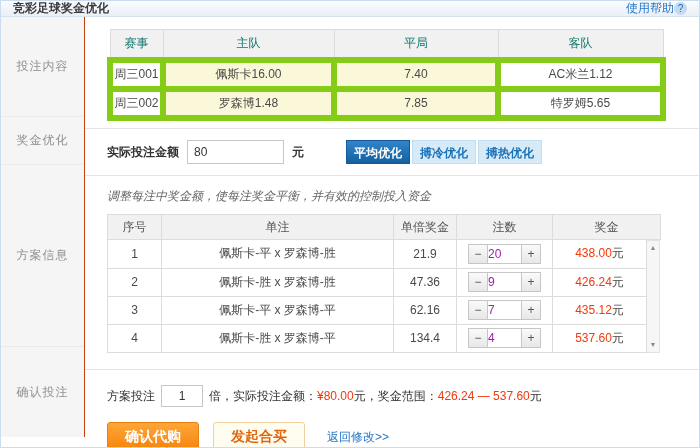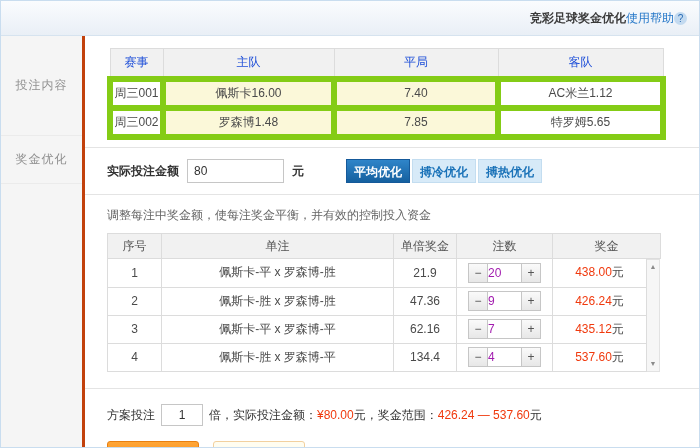--- a/index.html
+++ b/index.html
@@ -1,55 +1,55 @@
 <!DOCTYPE html>
 <html><head>
 <meta charset="utf-8">
 <style>
   * { margin:0; padding:0; box-sizing:border-box; font-family:"Liberation Sans","DejaVu Sans",sans-serif; }
   body { background:#fff; }
   .app { width:700px; height:448px; border:1px solid #c9ddef; background:#fff; overflow:hidden; }
 
   
-  .topbar { height:35px; background:linear-gradient(#fafcfe,#e9eff6); border-bottom:1px solid #d6e3ef;
-            display:flex; align-items:center; justify-content:flex-end; padding:0 12px; }
+  .topbar { height:16px; background:linear-gradient(#fafcfe,#e9eff6); border-bottom:1px solid #d6e3ef;
+            display:flex; align-items:center; justify-content:space-between; padding:0 12px; }
   .topbar-title { font-size:12px; font-weight:bold; color:#3a3a3a; }
   .help-link { font-size:12px; color:#2577c8; text-decoration:none; display:flex; align-items:center; gap:0; cursor:pointer; }
   .help-badge { width:13px; height:13px; border-radius:50%; background:#c3daf0; color:#2a6db5;
                 font-size:10px; line-height:13px; text-align:center; display:inline-block; }
 
   
   .body { display:flex; height:420px; }
-  .sidebar { width:84px; background:#f5f5f5; border-right:3px solid #c2410c; }
+  .sidebar { width:84px; background:#f5f5f5; border-right:1px solid #c2410c; }
   .side-sec { display:flex; align-items:center; justify-content:center; font-size:12px; color:#909090;
               border-bottom:1px solid #ebebeb; letter-spacing:1px; }
   .content { flex:1; background:#fff; }
   .c-sec { border-bottom:1px solid #e4e4e4; }
   .h100 { height:100px; } .h48 { height:48px; } .h182 { height:182px; } .h90 { height:90px; border-bottom:none; }
 
   
   table { border-collapse:collapse; table-layout:fixed; font-size:12px; color:#4a4a4a; }
   .match-table { width:553px; margin:12px 0 0 22px; }
-  .match-table th { background:#f1f1f1; border:1px solid #dcdcdc; height:30px; font-weight:normal; color:#1d4ed8; }
+  .match-table th { background:#f1f1f1; border:1px solid #dcdcdc; height:30px; font-weight:normal; color:#0f766e; }
   .match-table td { border:6px solid #84cc16; height:29px; text-align:center; background:#fff; cursor:pointer; }
   .match-table td.sel { background:#fbf8d9; }
   .match-table td.match-no { cursor:default; }
 
   
   .opt-row { display:flex; align-items:center; height:47px; padding-left:22px; font-size:12px; }
   .opt-label { font-weight:bold; color:#333; }
   .amount-input { width:97px; height:24px; border:1px solid #c6c6c6; margin-left:8px; padding-left:6px; font-size:12px; color:#333; }
   .yuan { font-weight:bold; color:#333; margin-left:8px; }
   .tabs { display:flex; margin-left:42px; gap:2px; }
   .tab { width:64px; height:24px; line-height:24px; text-align:center; font-size:12px; font-weight:bold;
          background:#d7eaf8; color:#1a72b8; border:1px solid #c3ddf0; cursor:pointer; }
   .tab.active { background:linear-gradient(#2f85c9,#15609f); color:#fff; border:1px solid #15599a; }
 
   
-  .tip { font-size:12px; color:#666; margin:12px 0 9px 22px; }
+  .tip { font-size:12px; color:#666; margin:12px 0 9px 22px;font-style:italic; }
   .plan-wrap { margin-left:22px; width:553px; }
   .plan-head { width:553px; }
   .plan-head th { background:#f1f1f1; border:1px solid #dcdcdc; height:25px; font-weight:normal; color:#555; }
   .plan-body-row { display:flex; }
   .plan-body { width:539px; }
   .plan-body td { border:1px solid #dcdcdc; border-top:none; height:28px; text-align:center; background:#fff; }
   .prize-num { color:#f0390d; }
   .stepper { display:inline-flex; align-items:center; border:1px solid #c6c6c6; background:#fff; height:20px; vertical-align:middle; }
   .step-btn { width:19px; height:18px; background:linear-gradient(#fafafa,#e7e7e7); border:none; font-size:12px;
               color:#555; line-height:16px; cursor:pointer; }
@@ -83,20 +83,22 @@
       <span>使用帮助</span>
       <span class="help-badge">?</span>
     </a>
   </div>
 
   <div class="body">
 
     <div class="sidebar">
       <div class="side-sec h100">投注内容</div>
       <div class="side-sec h48">奖金优化</div>
+      <div class="side-sec h182">方案信息</div>
+      <div class="side-sec h90">确认投注</div>
     </div>
 
     <div class="content">
 
       <div class="c-sec h100">
         <table class="match-table">
           <colgroup>
               <col style="width:53px">
               <col style="width:171px">
               <col style="width:164px">

